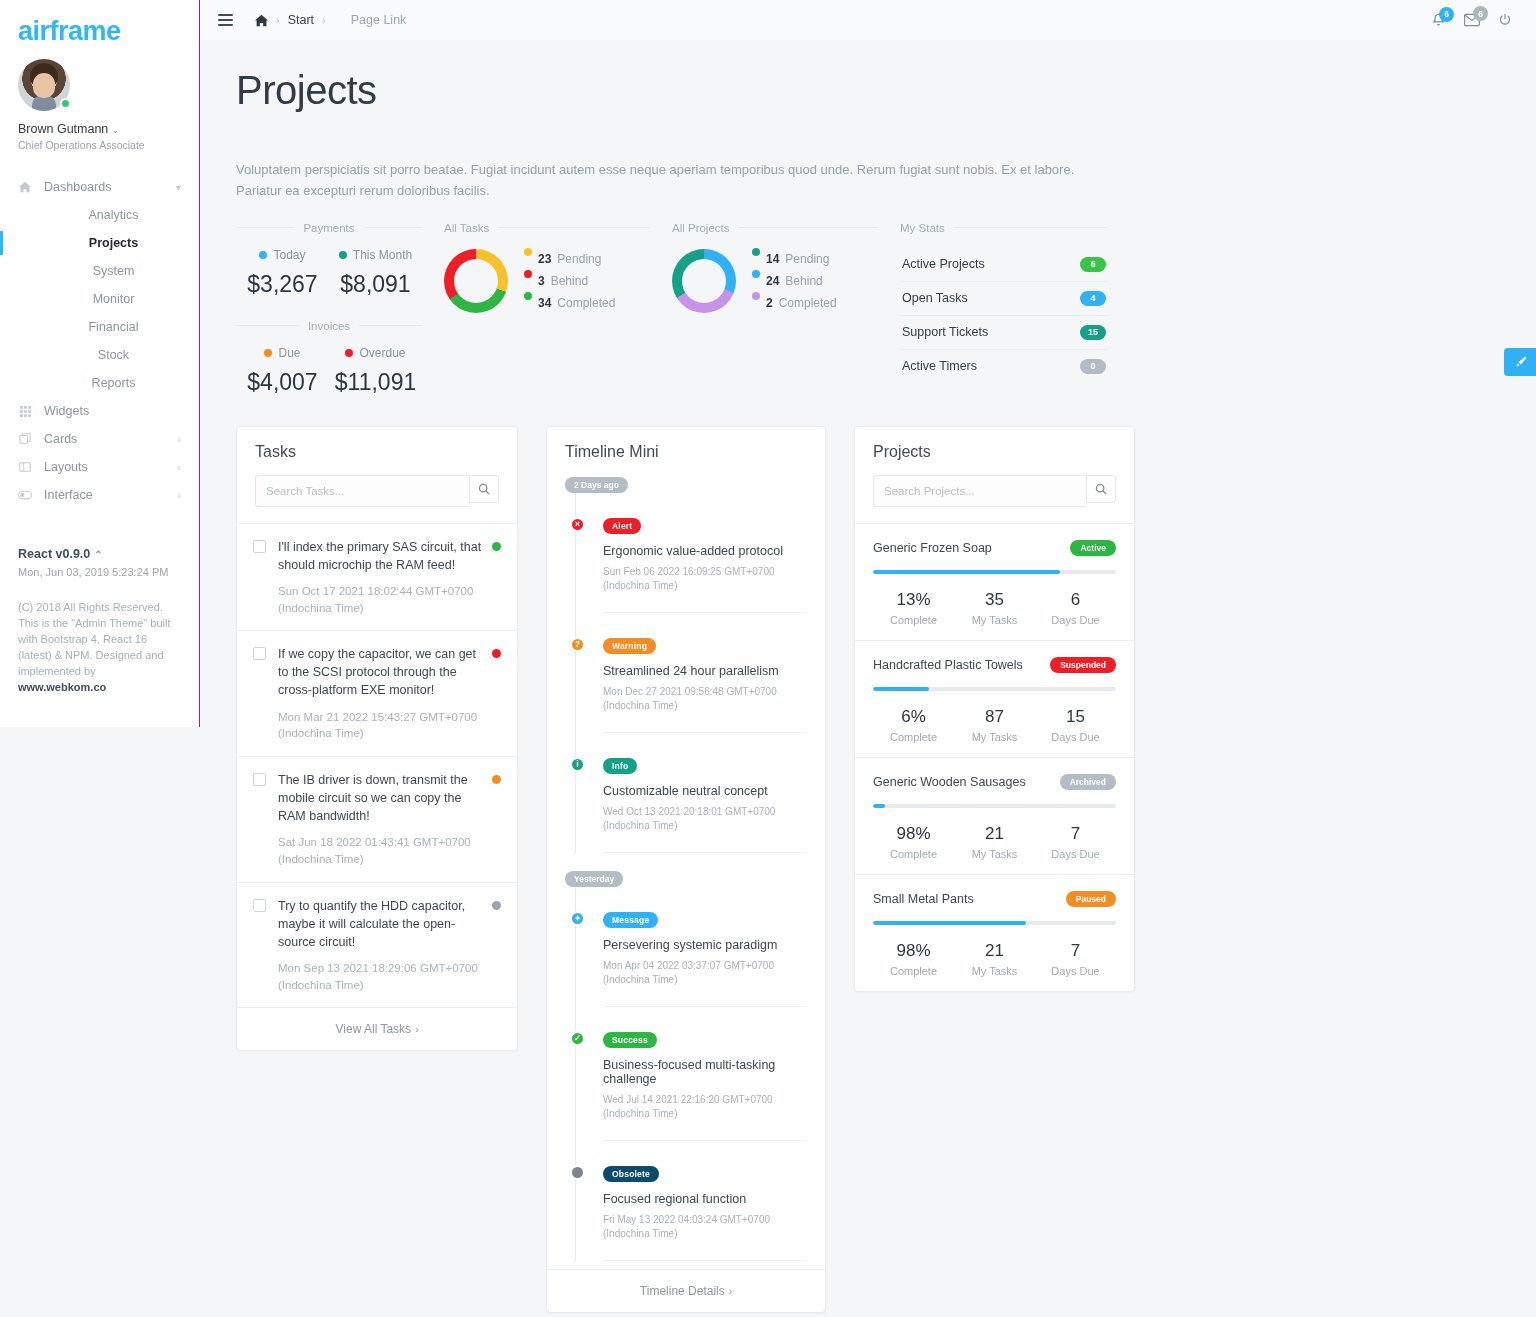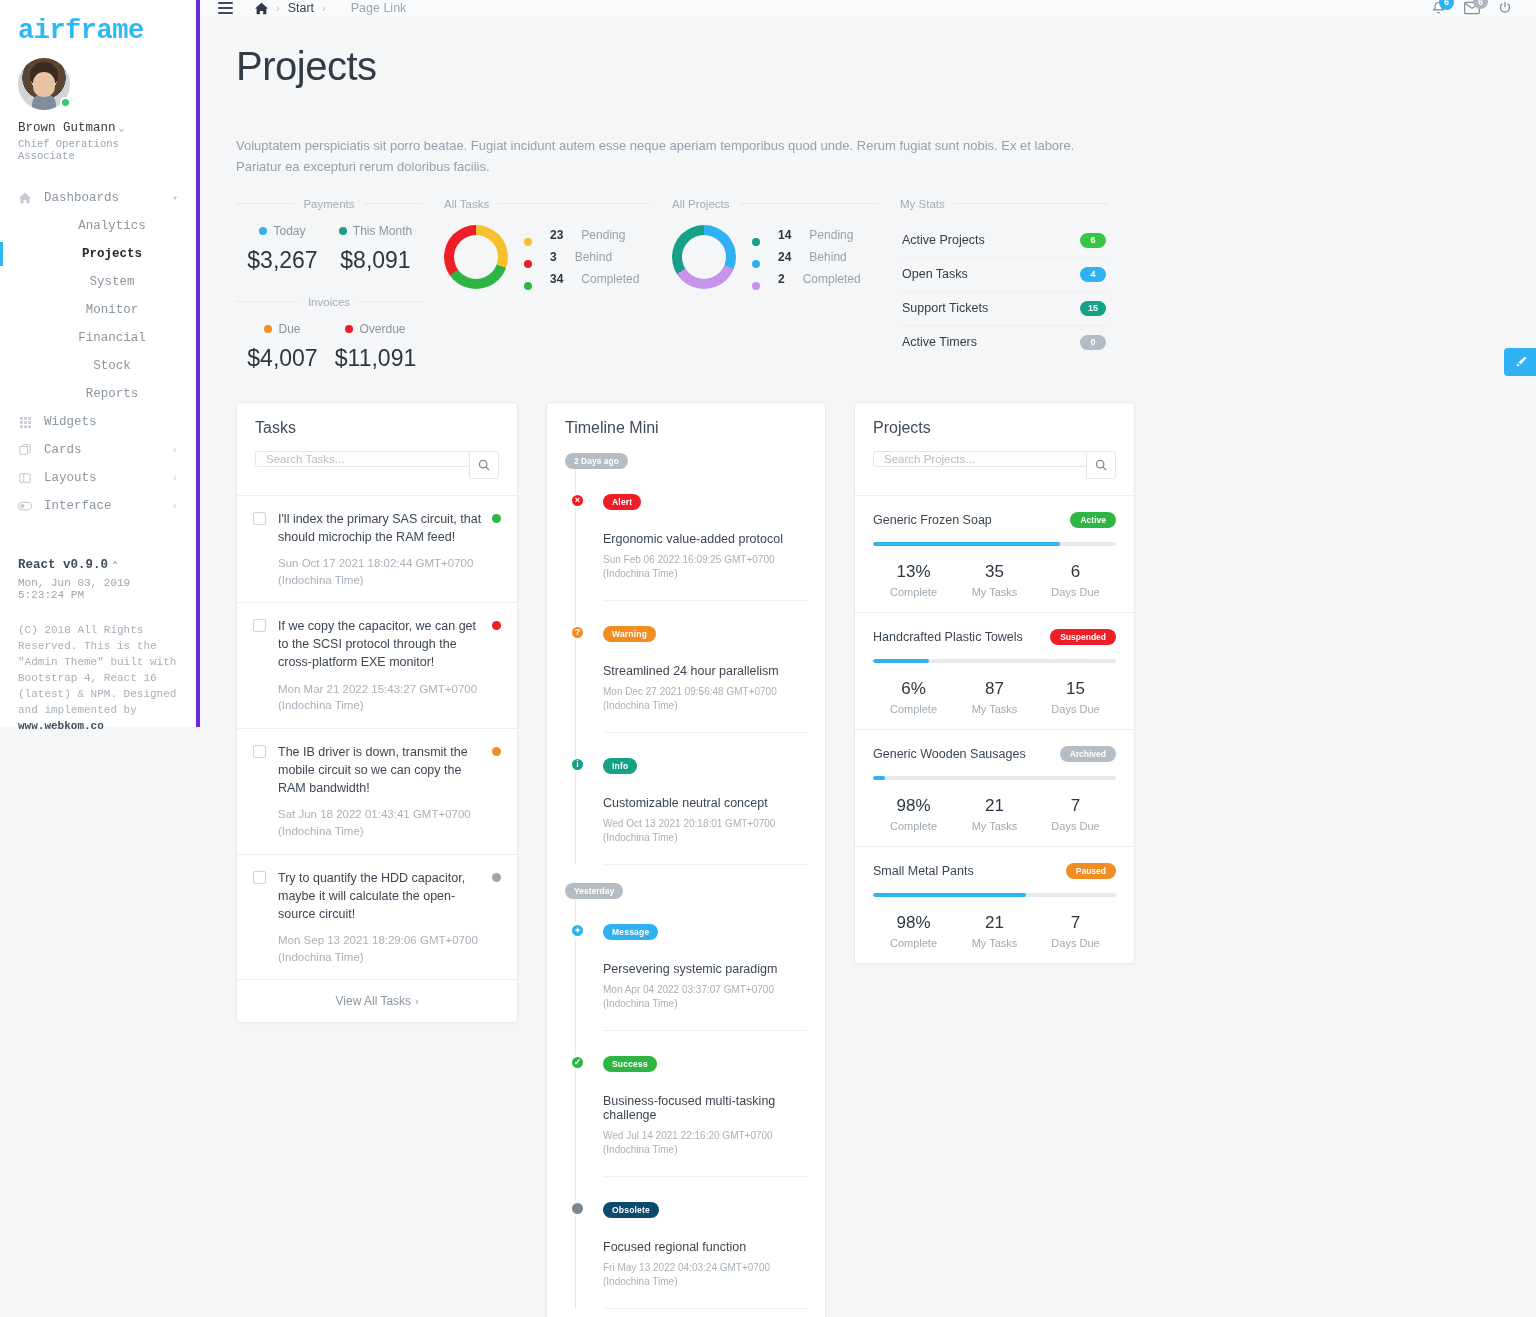--- a/index.html
+++ b/index.html
@@ -10,24 +10,23 @@
     color: #3f4d5a;
     overflow: hidden;
   }
   .app { display: flex; width: 1536px; height: 1317px; position: relative; }
 
   
   .sidebar {
     width: 200px; min-width: 200px;
     background: #ffffff;
     height: 727px;
-    border-right: 4px solid #6d28d9;
+    border-right: 1px solid #6d28d9;
     padding: 0;
     position: relative;
-    font-family: Liberation Mono, monospace;
   }
   .brand {
     padding: 16px 0 0 18px;
     font-size: 27px;
     font-weight: bold;
     color: #2eb9f6;
     letter-spacing: -0.5px;
   }
   .profile { padding: 12px 18px 0 18px; }
   .avatar-wrap { position: relative; width: 52px; height: 52px; }
@@ -137,21 +136,21 @@
   .pay-label { font-size: 12px; color: #8b959e; display: flex; align-items: center; justify-content: center; gap: 6px; }
   .dot { width: 8px; height: 8px; border-radius: 50%; display: inline-block; }
   .pay-value { font-size: 23px; color: #2d3640; margin-top: 9px; font-weight: 400; }
 
   .donut-row { display: flex; align-items: center; gap: 16px; }
   .donut { width: 64px; height: 64px; border-radius: 50%; position: relative; flex: none; }
   .donut::after {
     content: ""; position: absolute; inset: 10px; border-radius: 50%; background: #f5f6f7;
   }
   .legend { font-size: 12px; line-height: 1.85; }
-  .legend-item { display: flex; align-items: flex-end; gap: 18px; color: #98a2ab; }
+  .legend-item { display: flex; align-items: flex-start; gap: 6px; color: #98a2ab; }
   .legend-item b { color: #2d3640; font-weight: bold; }
 
   .stats-list { font-size: 12.5px; }
   .stats-row {
     display: flex; align-items: center; justify-content: space-between;
     padding: 9px 2px; border-bottom: 1px solid #eceff1; color: #343d46;
   }
   .stats-row:last-child { border-bottom: none; }
   .pill {
     min-width: 26px; height: 15px; border-radius: 8px; color: #fff;
@@ -168,21 +167,21 @@
   .card {
     background: #fff; border: 1px solid #e8ebee; border-radius: 4px;
     box-shadow: 0 1px 2px rgba(0,0,0,.03);
   }
   .card-tasks { width: 282px; }
   .card-timeline { width: 280px; }
   .card-projects { width: 281px; }
   .card-head { padding: 16px 18px 0 18px; font-size: 16px; color: #3f4b57; }
   .search-wrap { padding: 14px 18px 16px 18px; display: flex; }
   .search-input {
-    flex: 1; height: 16px; border: 1px solid #e3e7ea; border-right: none;
+    flex: 1; height: 32px; border: 1px solid #e3e7ea; border-right: none;
     border-radius: 3px 0 0 3px; padding: 0 10px; font-size: 11.5px;
     color: #6c757d; background: #fdfdfe; outline: none;
     font-family: "Liberation Sans", sans-serif;
   }
   .search-input::placeholder { color: #b6bec5; }
   .search-btn {
     width: 30px; height: 28px; border: 1px solid #e3e7ea; border-radius: 0 3px 3px 0;
     background: #fff; display: flex; align-items: center; justify-content: center;
     cursor: pointer; color: #7f8a94;
   }
@@ -216,21 +215,21 @@
   .tl-item:last-child { border-bottom: 1px solid #eef1f3; }
   .tl-icon {
     position: absolute; left: -33px; top: 24px; width: 15px; height: 15px;
     border-radius: 50%; display: flex; align-items: center; justify-content: center;
     font-size: 9px; color: #fff; font-weight: bold; border: 2px solid #fff;
   }
   .tl-badge {
     display: inline-block; font-size: 8.5px; font-weight: bold; color: #fff;
     padding: 3px 9px; border-radius: 9px; letter-spacing: .2px;
   }
-  .tl-title { font-size: 12.5px; color: #3c4753; margin-top: 22px; }
+  .tl-title { font-size: 12.5px; color: #3c4753; margin-top: 10px; }
   .tl-date { font-size: 10px; color: #a8b1ba; margin-top: 7px; line-height: 1.45; }
 
   
   .proj-item { border-top: 1px solid #edf0f2; padding: 16px 18px 14px 18px; }
   .proj-head { display: flex; align-items: center; justify-content: space-between; }
   .proj-name { font-size: 12.5px; color: #3c4753; }
   .proj-badge {
     font-size: 8.5px; font-weight: bold; color: #fff; padding: 3px 10px; border-radius: 9px;
   }
   .bar { height: 4px; background: #e6eaed; border-radius: 2px; margin-top: 14px; overflow: hidden; }

